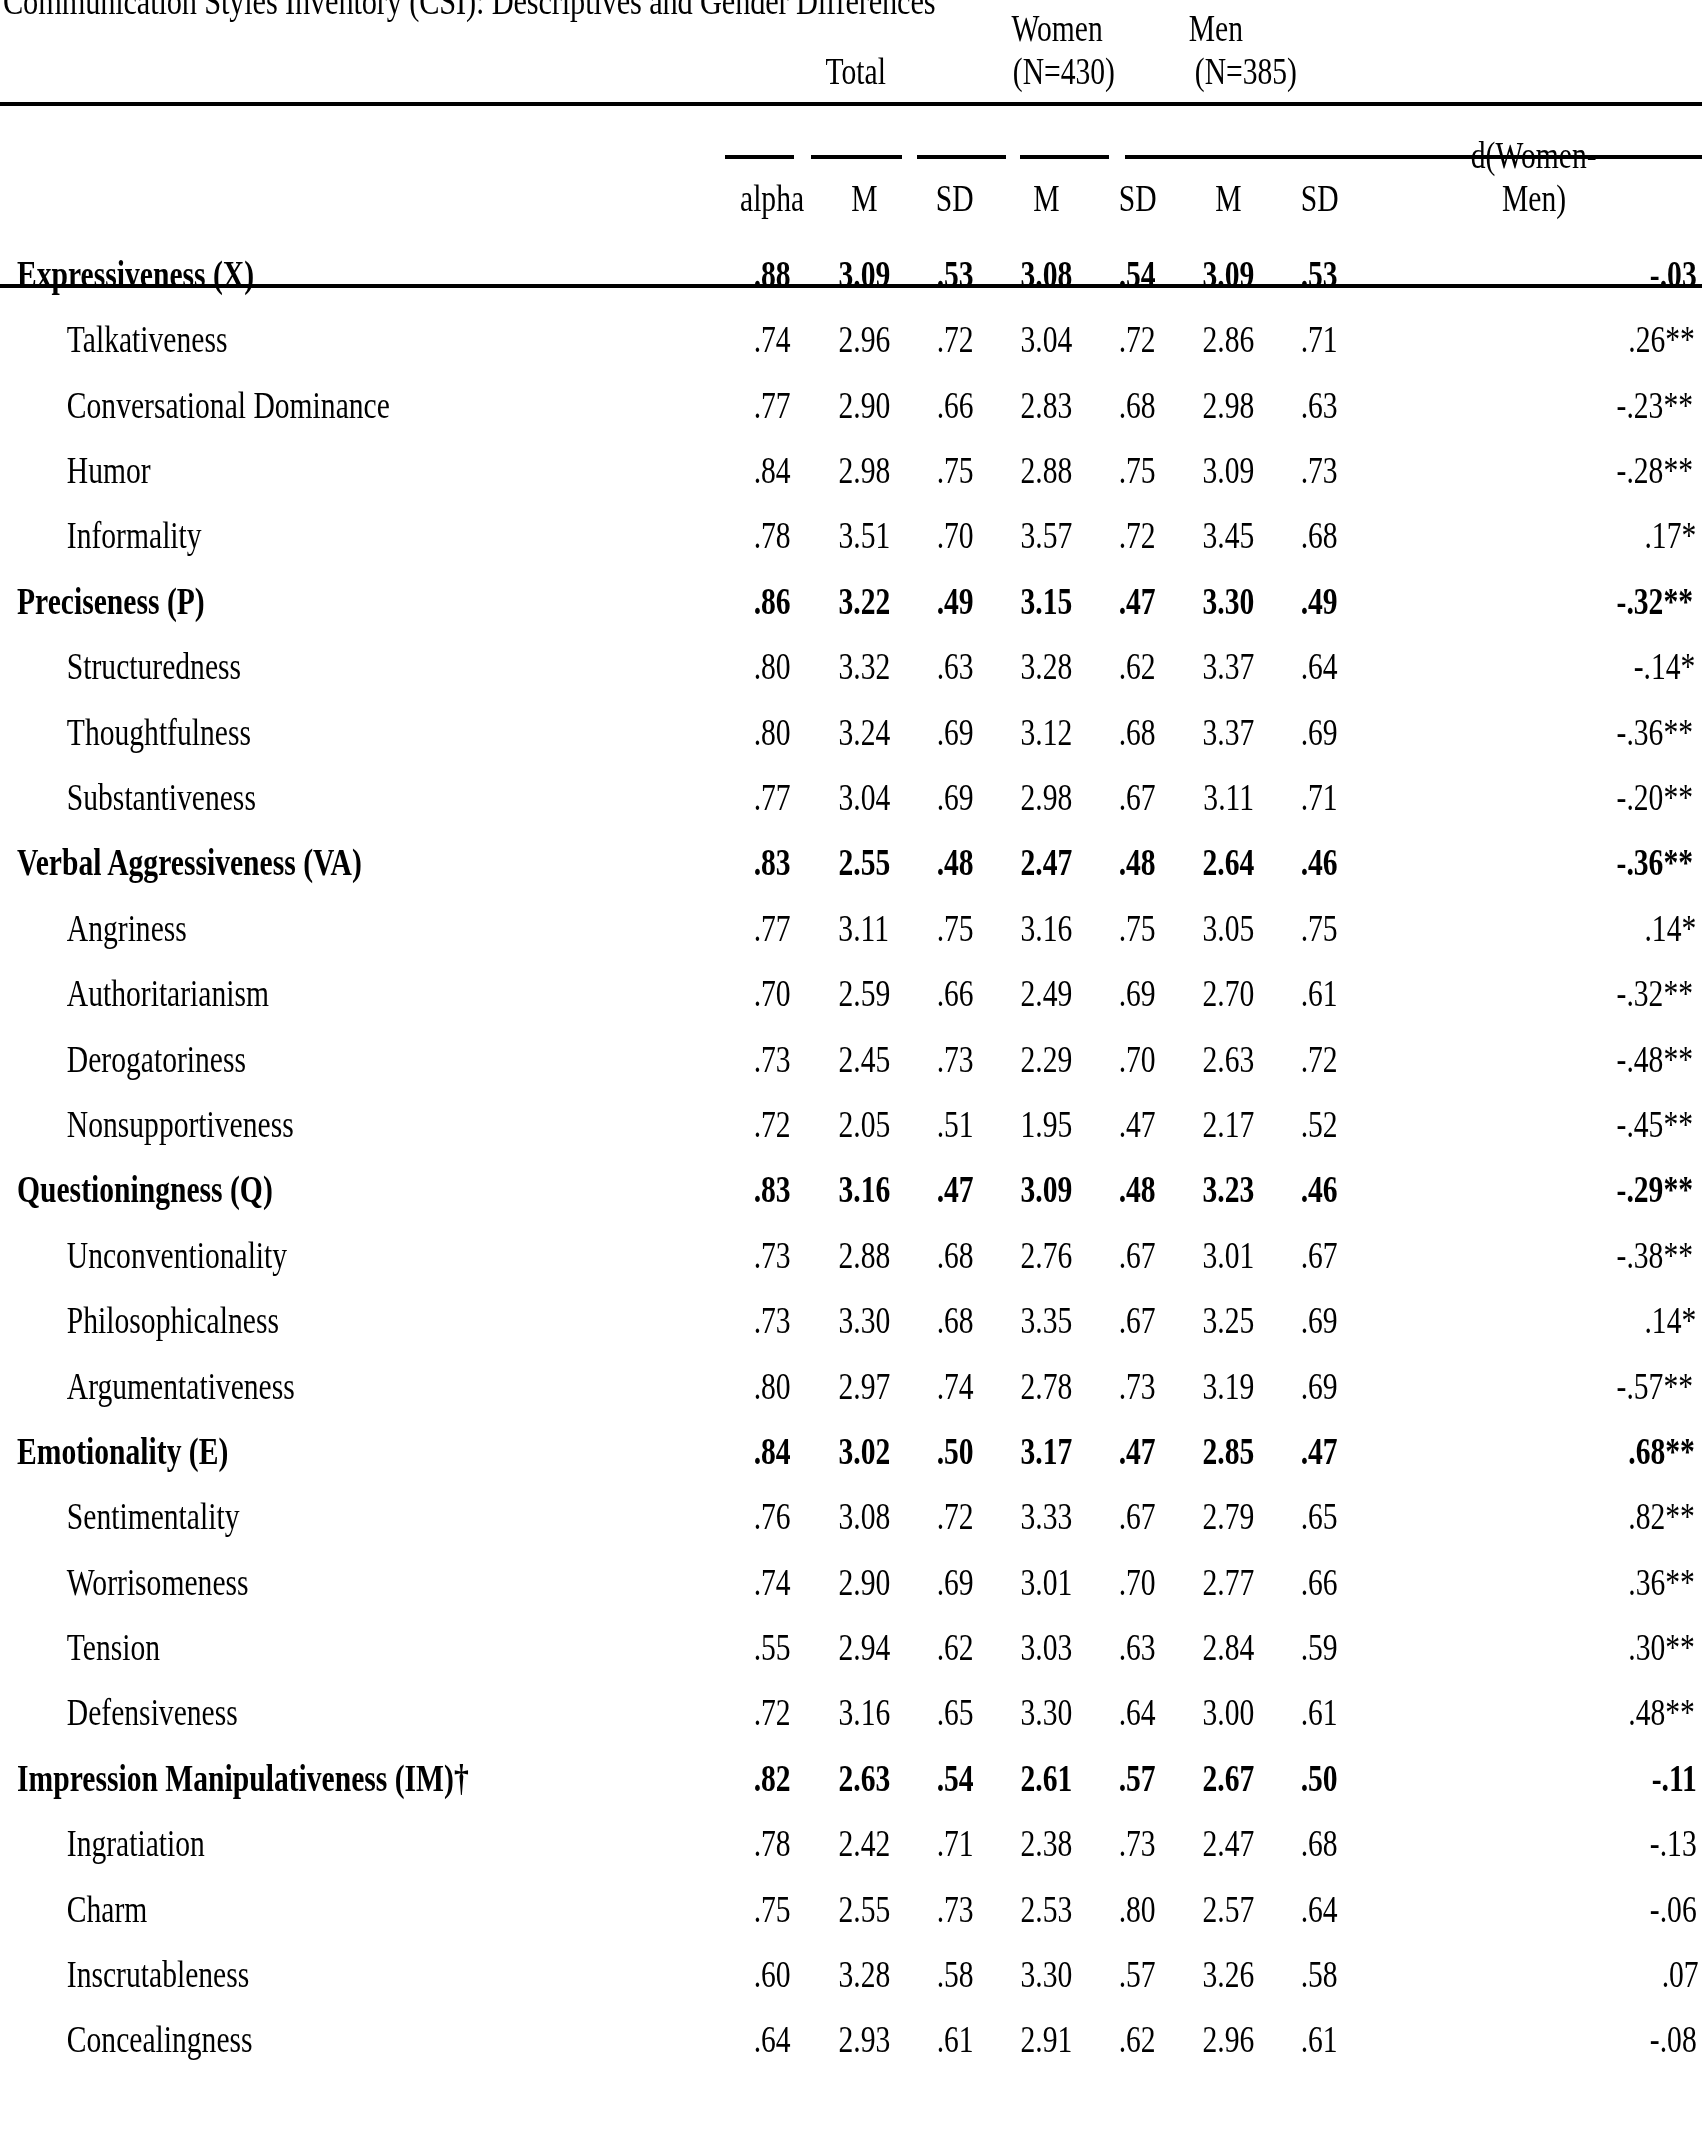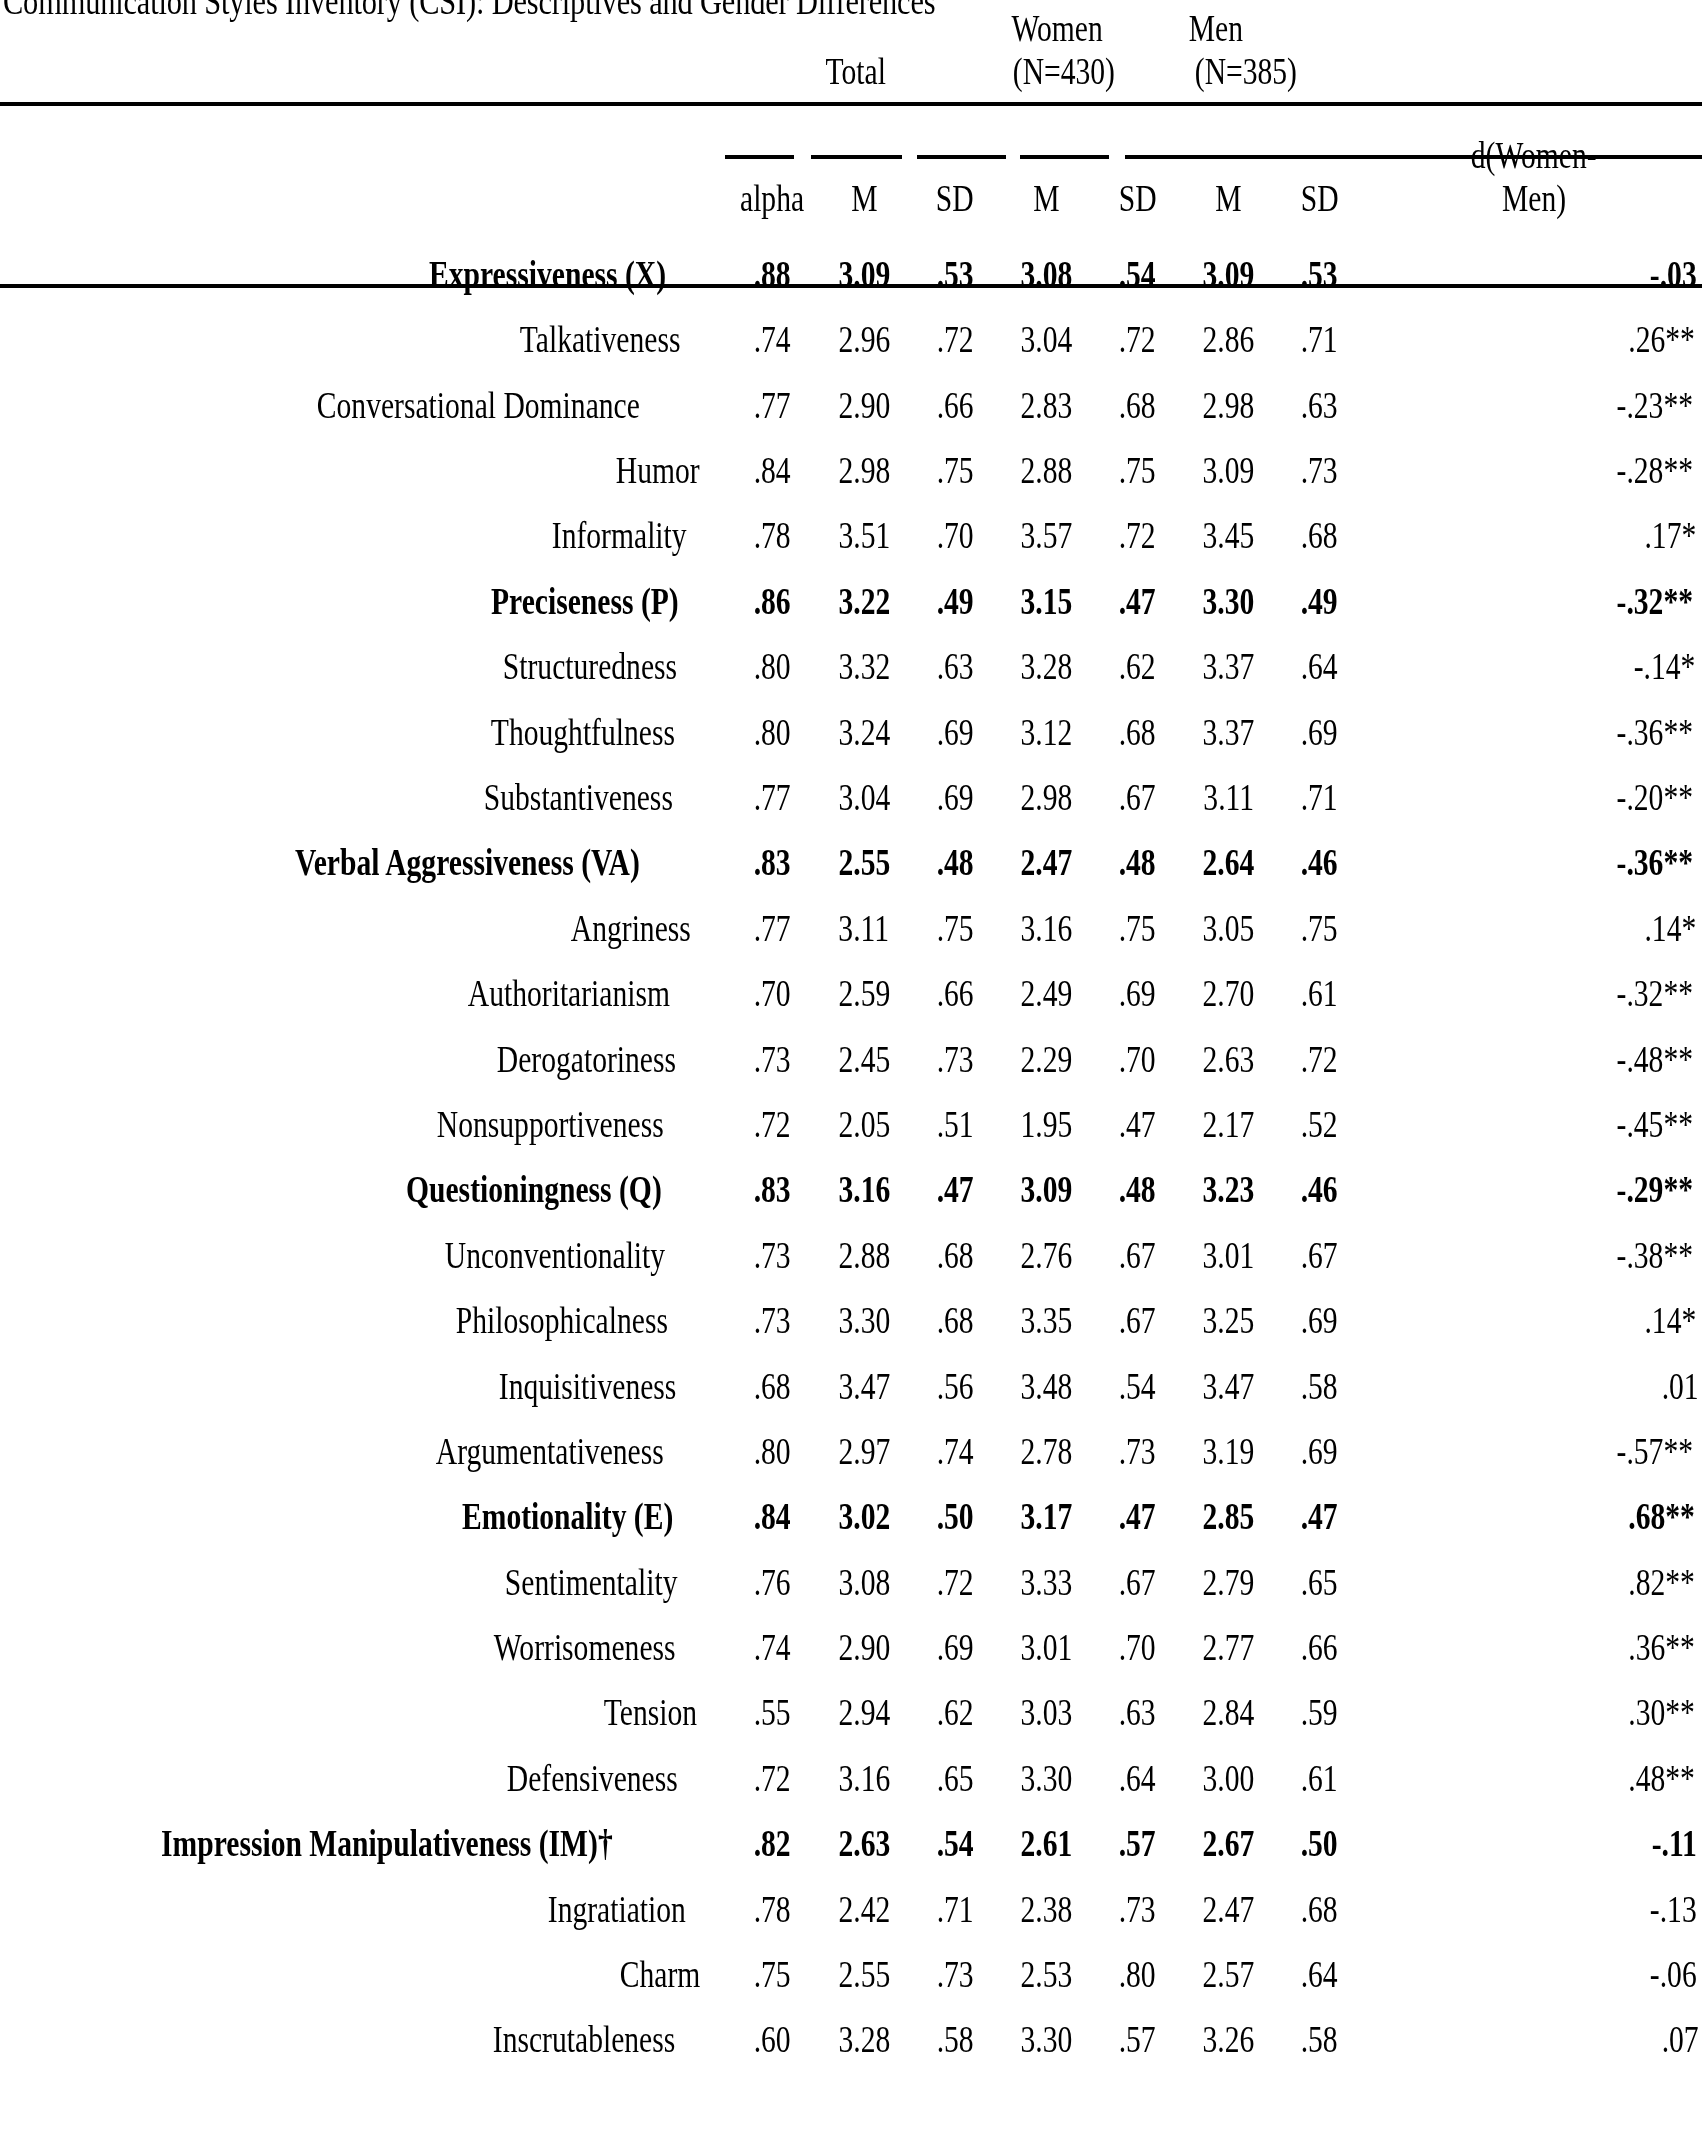--- a/index.html
+++ b/index.html
@@ -124,21 +124,21 @@
     text-align: center;
     font-size: 37px;
     padding-bottom: 5.2px;
     font-family: Liberation Serif, serif;
   }
   .subhdr td.d-col { line-height: 43px; }
 
   
   tr.drow td { height: 62px; font-size: 37px; }
   tr.drow td.lbl {
-    text-align: right;
+    text-align: left;
     padding-left: 17px;
     padding-bottom: 3.4px;
   }
   tr.drow td.lbl .ind { padding-left: 26px; display: inline-block; }
   tr.drow td.num {
     text-align: center;
     padding-bottom: 3.4px;
   }
   tr.drow td.dnum {
     text-align: right;
@@ -403,31 +403,20 @@
           <td class="num"><span class="cond-c">.73</span></td>
           <td class="num"><span class="cond-c">3.30</span></td>
           <td class="num"><span class="cond-c">.68</span></td>
           <td class="num"><span class="cond-c">3.35</span></td>
           <td class="num"><span class="cond-c">.67</span></td>
           <td class="num"><span class="cond-c">3.25</span></td>
           <td class="num"><span class="cond-c">.69</span></td>
           <td class="dnum"><span class="cond-c">.14*</span></td>
         </tr>
         <tr class="drow">
-          <td class="lbl"><span class="cond ind" style="margin-left: 29px;">Inquisitiveness</span></td>
-          <td class="num"><span class="cond-c">.68</span></td>
-          <td class="num"><span class="cond-c">3.47</span></td>
-          <td class="num"><span class="cond-c">.56</span></td>
-          <td class="num"><span class="cond-c">3.48</span></td>
-          <td class="num"><span class="cond-c">.54</span></td>
-          <td class="num"><span class="cond-c">3.47</span></td>
-          <td class="num"><span class="cond-c">.58</span></td>
-          <td class="dnum"><span class="cond-c">.01</span></td>
-        </tr>
-        <tr class="drow">
           <td class="lbl"><span class="cond ind" style="margin-left: 29px;">Argumentativeness</span></td>
           <td class="num"><span class="cond-c">.80</span></td>
           <td class="num"><span class="cond-c">2.97</span></td>
           <td class="num"><span class="cond-c">.74</span></td>
           <td class="num"><span class="cond-c">2.78</span></td>
           <td class="num"><span class="cond-c">.73</span></td>
           <td class="num"><span class="cond-c">3.19</span></td>
           <td class="num"><span class="cond-c">.69</span></td>
           <td class="dnum"><span class="cond-c">-.57**</span></td>
         </tr>

